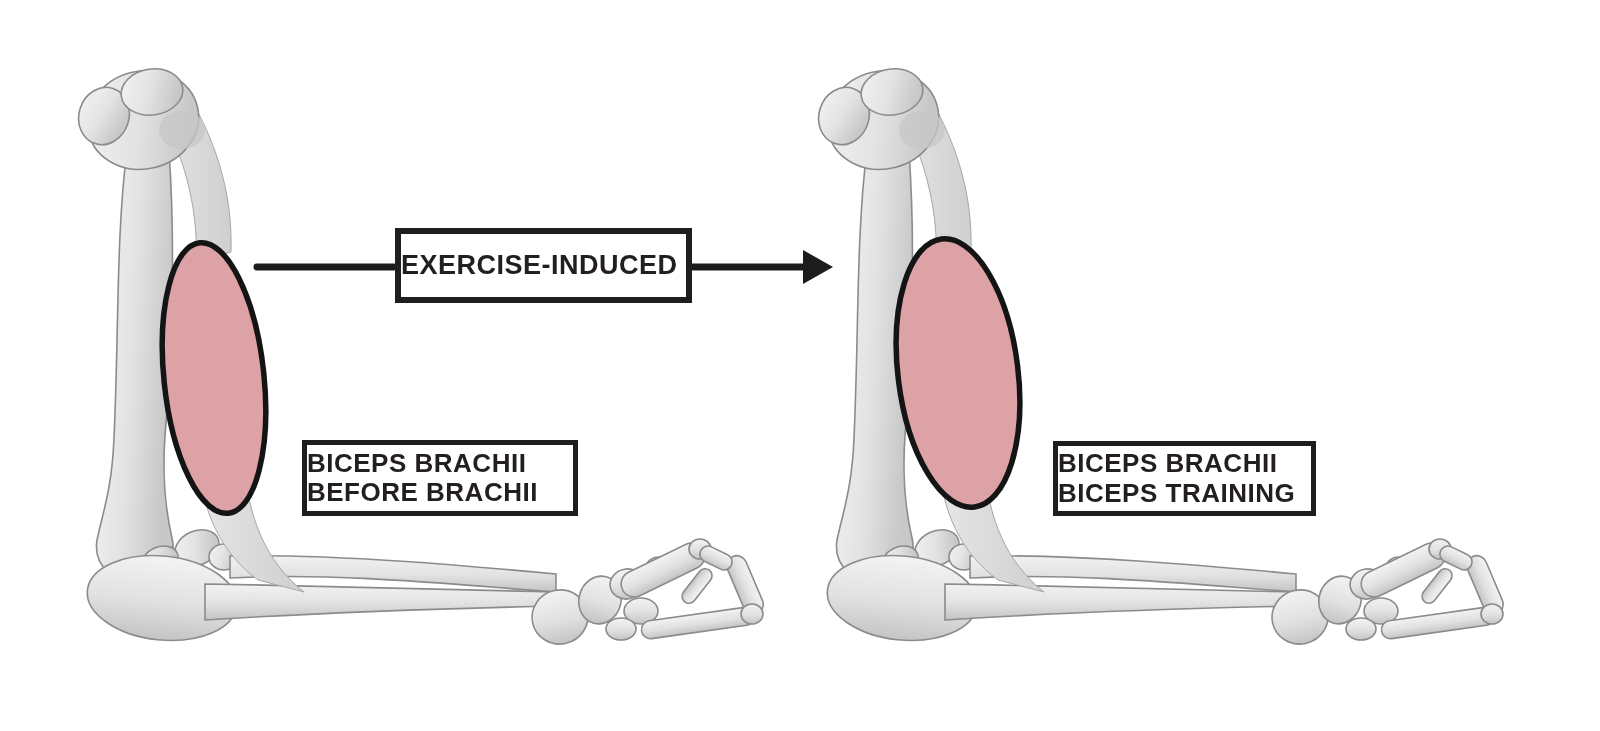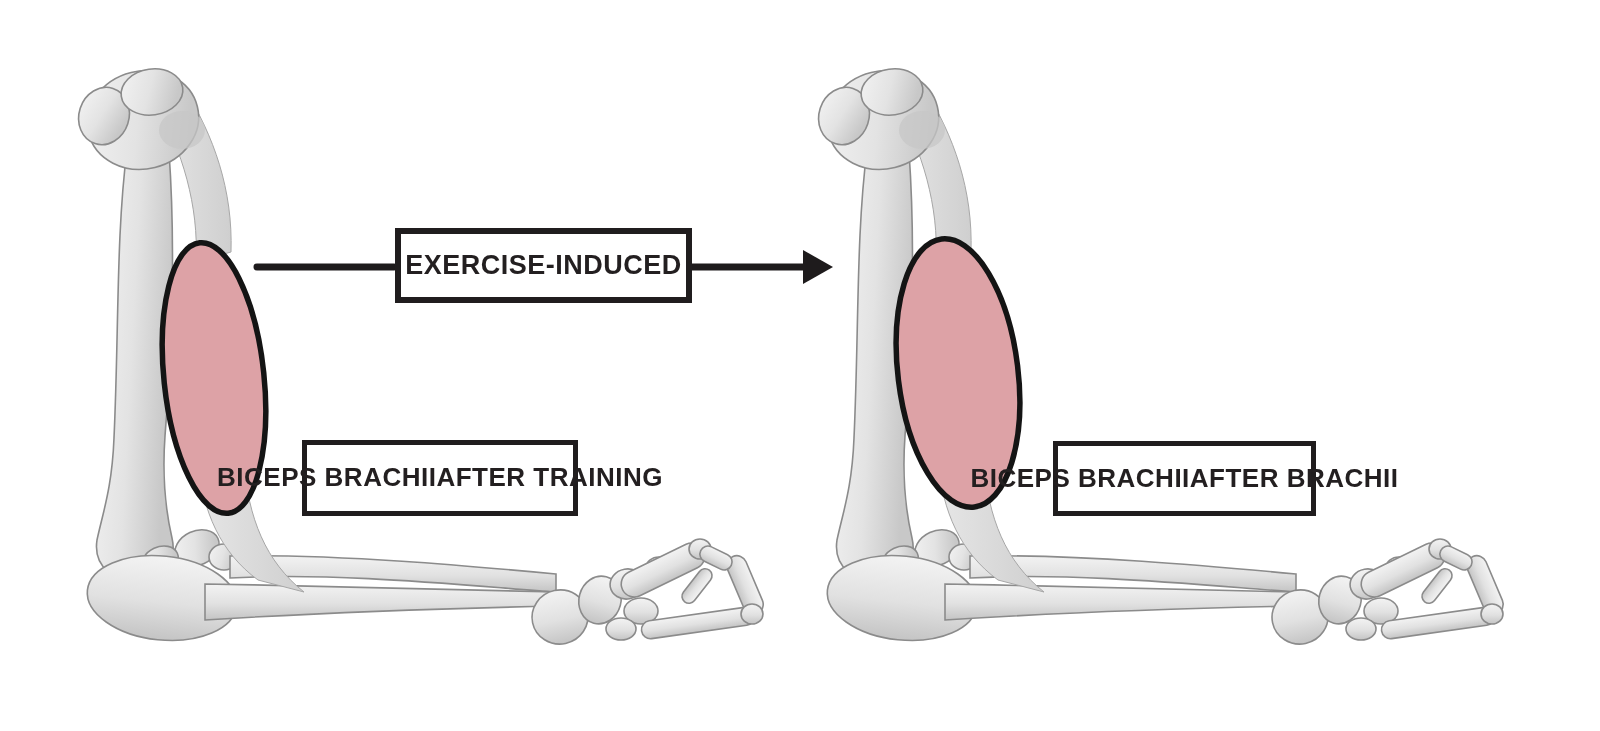--- a/index.html
+++ b/index.html
@@ -8,22 +8,22 @@
     width:1600px;height:731px;
     background:#ffffff;
     overflow:hidden;
     font-family:"Liberation Sans", sans-serif;
   }
   .stage svg{position:absolute;left:0;top:0;}
   .label-box{
     position:absolute;
     background:#ffffff;
     border:5px solid #201d1e;
-    display:flex;flex-direction:row;
-    align-items:center;justify-content:center;
+    display:flex;flex-direction:column;
+    align-items:flex-start;justify-content:center;
     text-align:center;
     color:#231f20;
     font-weight:700;
     letter-spacing:0.5px;
     line-height:1.12;
     box-sizing:border-box;
   }
   .label-box span{display:block;white-space:nowrap;}
   #hypertrophy-box{left:395px;top:228px;width:297px;height:75px;border-width:6px;font-size:27px;}
   #before-box{left:302px;top:440px;width:276px;height:76px;font-size:26px;}
@@ -129,21 +129,21 @@
       <polygon points="803,250 833,267 803,284" fill="#1e1b1c"></polygon>
     </g>
   </svg>
 
   <div class="label-box" id="hypertrophy-box">
     <span>EXERCISE-INDUCED</span>
   </div>
 
   <div class="label-box" id="before-box">
     <span>BICEPS BRACHII</span>
-    <span>AFTER TRAINING</span>
+    <span>BEFORE BRACHII</span>
   </div>
 
   <div class="label-box" id="after-box">
     <span>BICEPS BRACHII</span>
-    <span>AFTER BRACHII</span>
+    <span>BICEPS TRAINING</span>
   </div>
 
 </div>
 
 </body></html>

